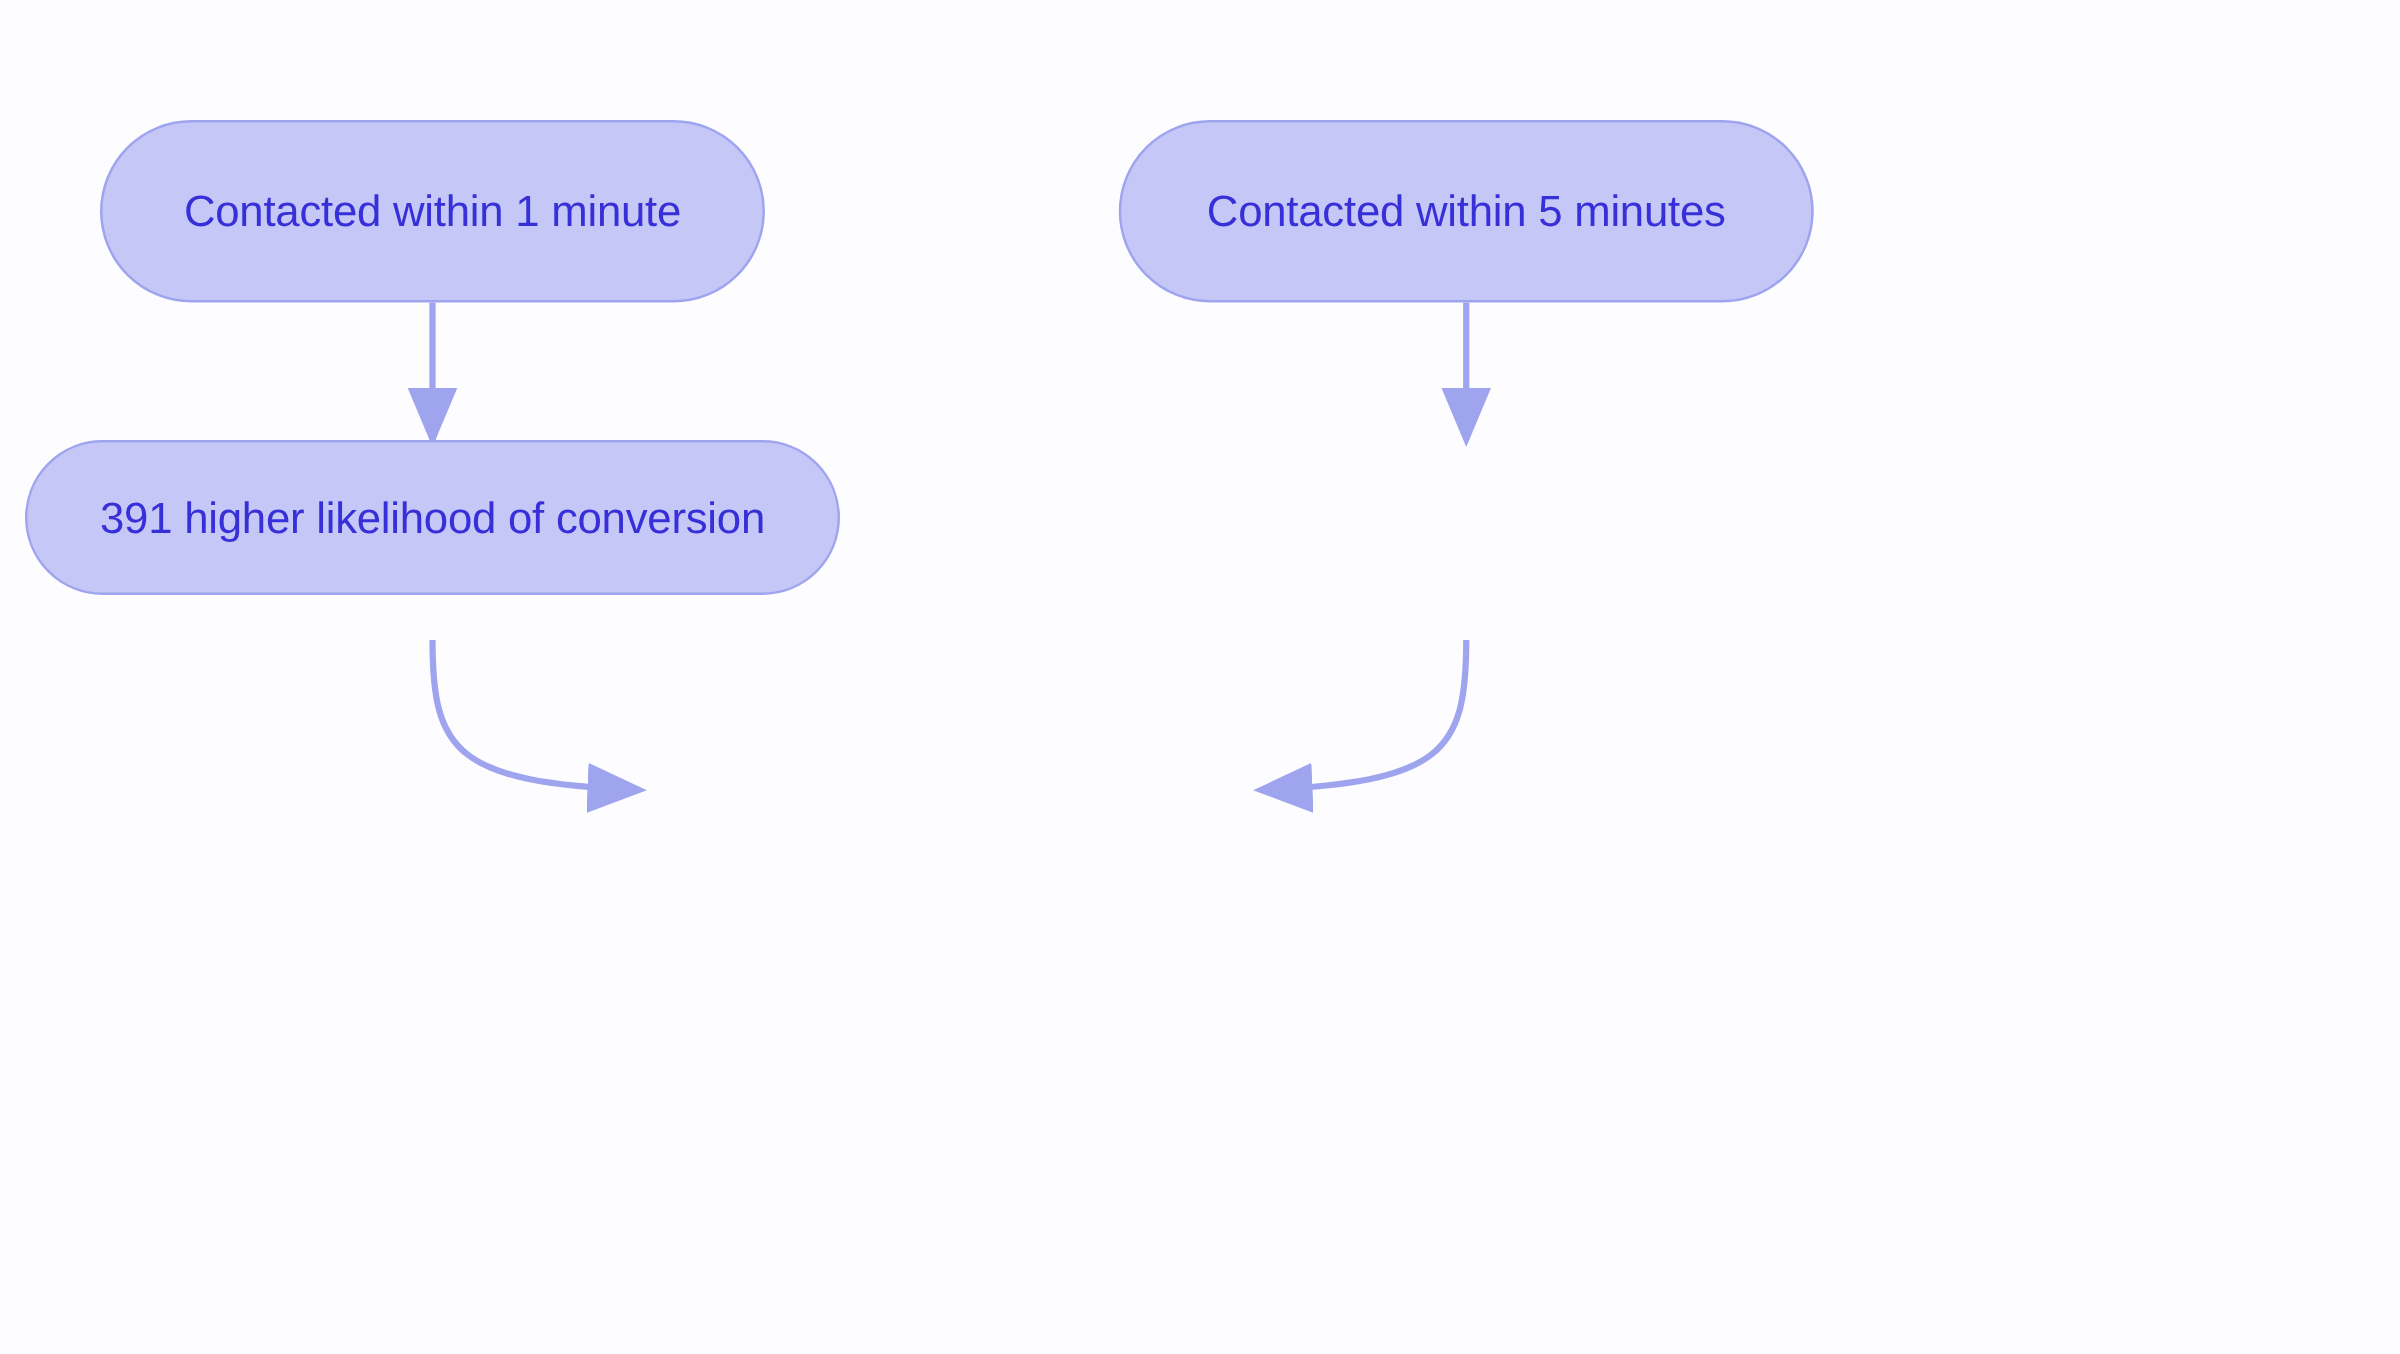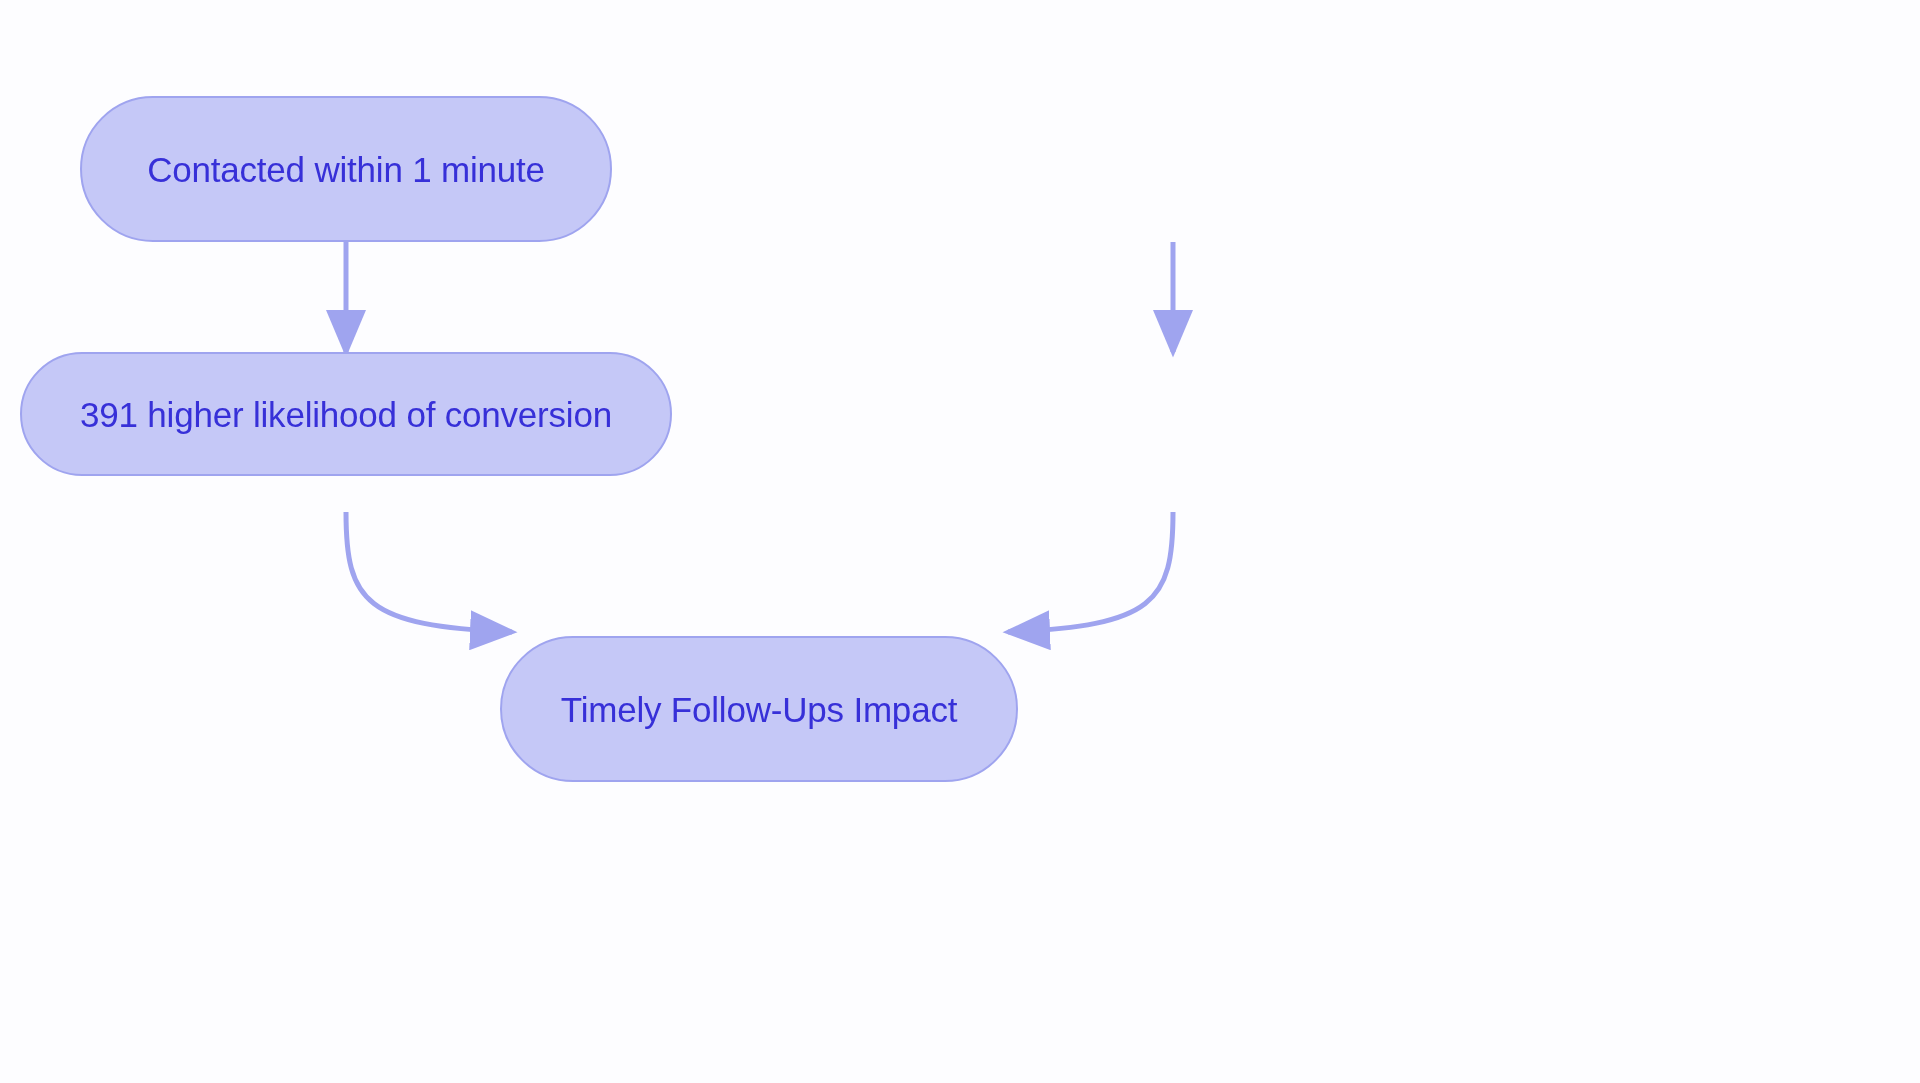--- a/index.html
+++ b/index.html
@@ -83,23 +83,23 @@
 
     <path d="M 346 512 C 346 602 365 626 512 632" fill="none" stroke="#9fa4ef" stroke-width="5" marker-end="url(#arrowhead)"></path>
 
     <path d="M 1173 512 C 1173 602 1154 626 1008 632" fill="none" stroke="#9fa4ef" stroke-width="5" marker-end="url(#arrowhead)"></path>
   </svg>
 
   <div class="node" id="node-contacted-1min">
     <span class="node-label">Contacted within 1 minute</span>
   </div>
 
+  <div class="node" id="node-contacted-5min">
+    <span class="node-label">Contacted within 5 minutes</span>
+  </div>
 
   <div class="node" id="node-likelihood">
     <span class="node-label">391 higher likelihood of conversion</span>
   </div>
 
 
-  <div class="node" id="node-impact">
-    <span class="node-label">Timely Follow-Ups Impact</span>
-  </div>
 
 </div>
 
 </body></html>

